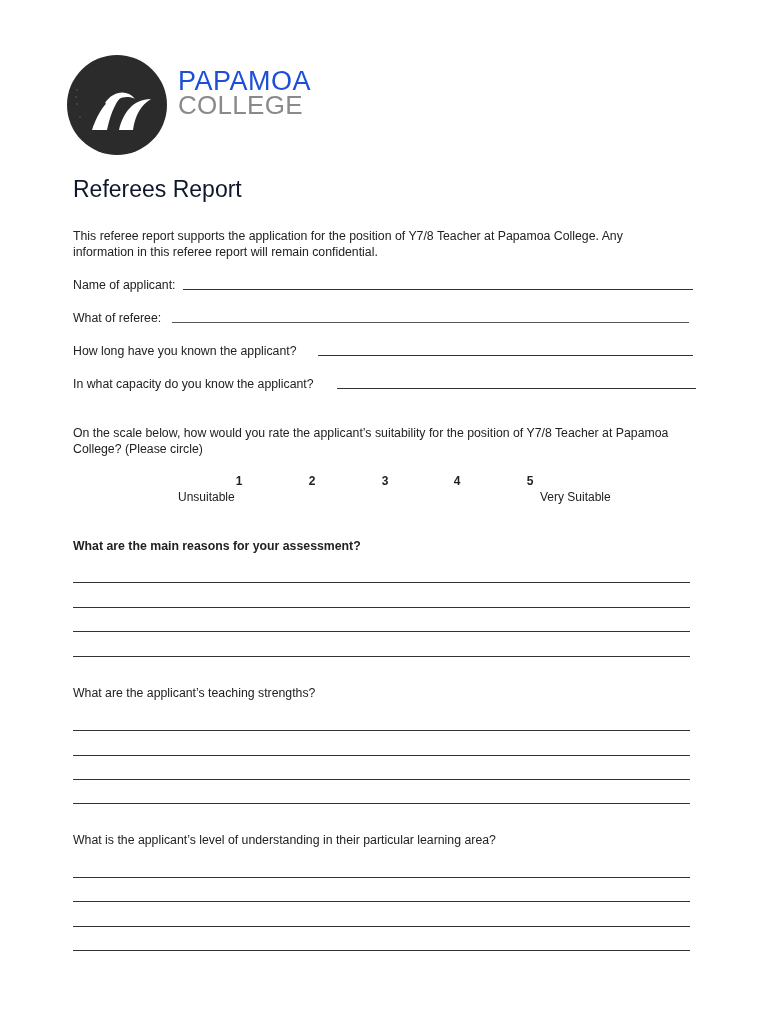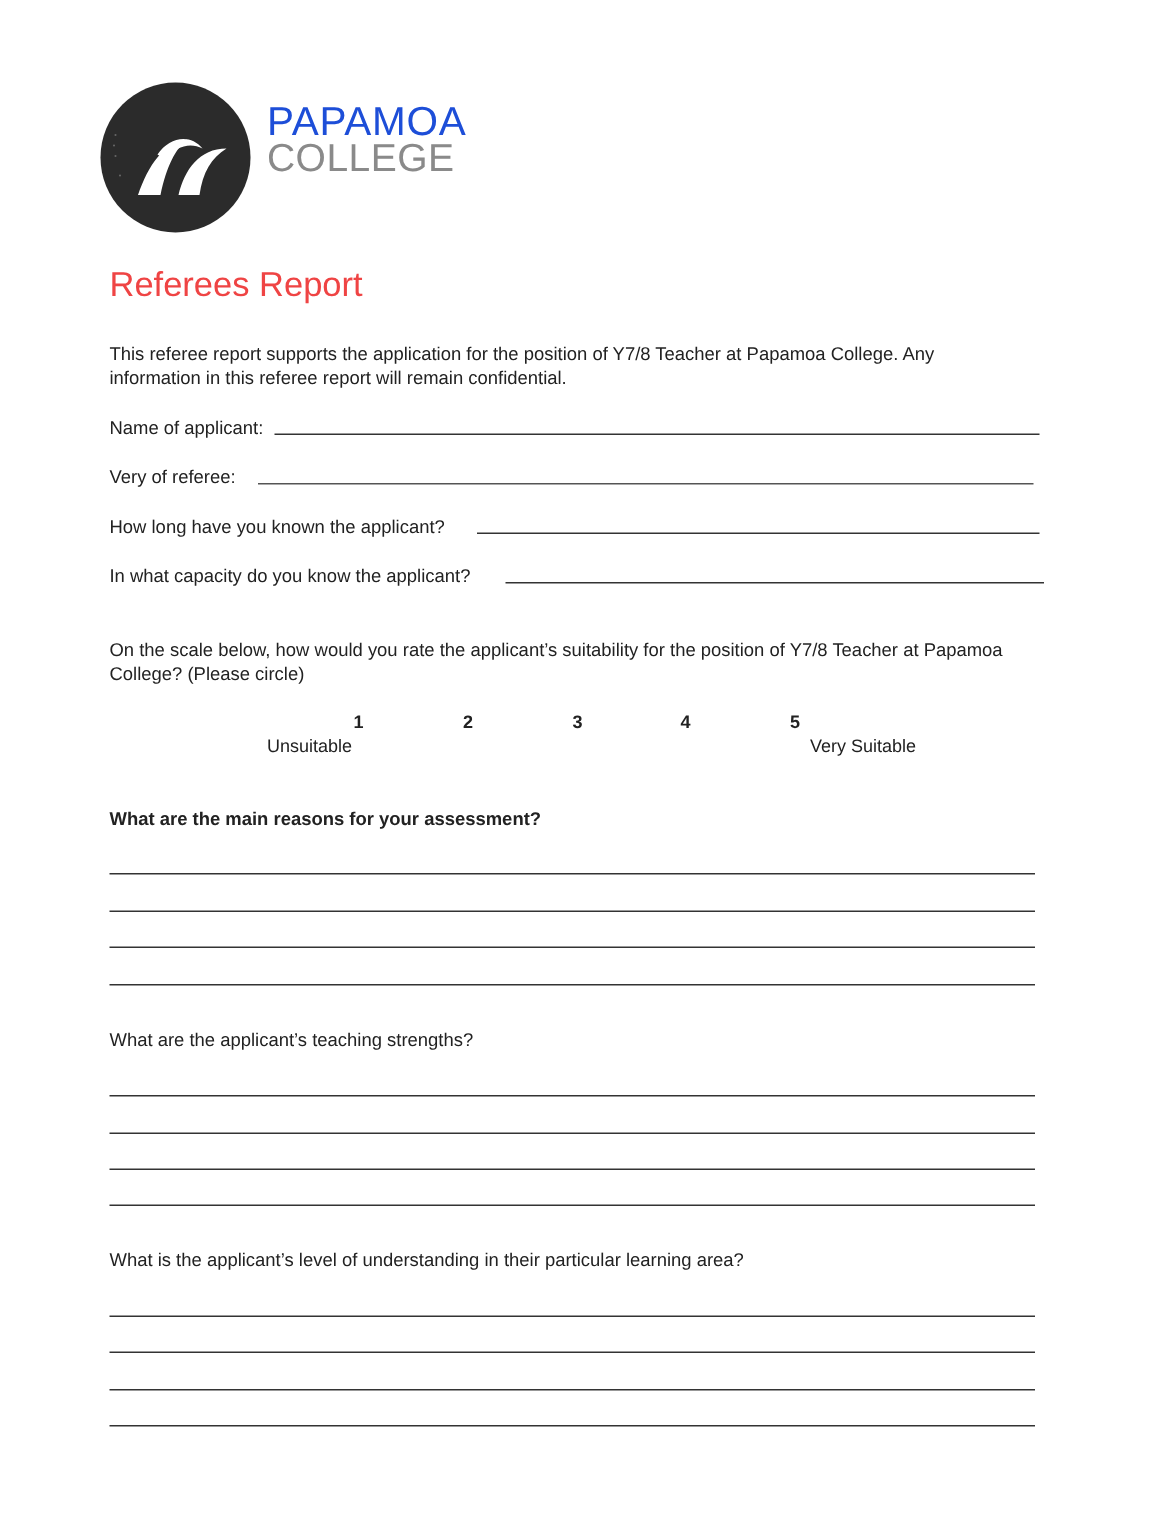--- a/index.html
+++ b/index.html
@@ -6,21 +6,21 @@
     body {
       width: 770px; height: 1024px; position: relative; overflow: hidden;
       font-family: "Liberation Sans", "DejaVu Sans", sans-serif;
       color: #1e1e1e;
     }
     .abs { position: absolute; }
     .logo-circle { left: 67px; top: 55px; width: 100px; height: 100px; border-radius: 50%; background: #2b2b2b; }
     .logo-svg { left: 67px; top: 55px; width: 100px; height: 100px; }
     .brand-1 { left: 178px; top: 66px; font-size: 27px; letter-spacing: 0.5px; color: #1d4ed8; font-weight: normal; line-height: 30px; }
     .brand-2 { left: 178px; top: 91px; font-size: 26px; letter-spacing: 0.3px; color: #8a8a8a; font-weight: normal; line-height: 28px; }
-    .title { left: 73px; top: 175px; font-size: 23px; color: #ef4444; line-height: 28px; }
+    .title { left: 73px; top: 175px; font-size: 23px; color: #0f172a; line-height: 28px; }
     .para { left: 73px; width: 610px; font-size: 12.3px; line-height: 16px; color: #222; }
     .field-label { left: 73px; font-size: 12.3px; color: #222; white-space: nowrap; line-height: 16px; }
     .rule { height: 0; border-top: 1.3px solid #333; }
     .rule.light { border-top-color: #555; }
     .scale-num { font-size: 12px; font-weight: bold; color: #222; width: 20px; text-align: center; line-height: 16px; }
     .scale-lbl { font-size: 12px; color: #222; white-space: nowrap; line-height: 16px; }
     .question { left: 73px; font-size: 12.3px; color: #222; line-height: 16px; white-space: nowrap; }
     .answer-line { left: 73px; width: 617px; height: 0; border-top: 1.3px solid #333; }
   </style>
 </head>
@@ -43,21 +43,21 @@
 <div class="abs brand-1">PAPAMOA</div>
 <div class="abs brand-2">COLLEGE</div>
 
 <div class="abs title">Referees Report</div>
 
 <div class="abs para" style="top:228px;">This referee report supports the application for the position of Y7/8 Teacher at Papamoa College.  Any information in this referee report will remain confidential.</div>
 
 <div class="abs field-label" style="top:277px;">Name of applicant:</div>
 <div class="abs rule" style="left:183px; top:289px; width:510px;"></div>
 
-<div class="abs field-label" style="top:310px;">Very of referee:</div>
+<div class="abs field-label" style="top:310px;">What of referee:</div>
 <div class="abs rule light" style="left:172px; top:322px; width:517px;"></div>
 
 <div class="abs field-label" style="top:343px;">How long have you known the applicant?</div>
 <div class="abs rule" style="left:318px; top:355px; width:375px;"></div>
 
 <div class="abs field-label" style="top:376px;">In what capacity do you know the applicant?</div>
 <div class="abs rule" style="left:337px; top:388px; width:359px;"></div>
 
 <div class="abs para" style="top:425px; width:600px;">On the scale below, how would you rate the applicant’s suitability for the position of Y7/8 Teacher at Papamoa College? (Please circle)</div>
 

